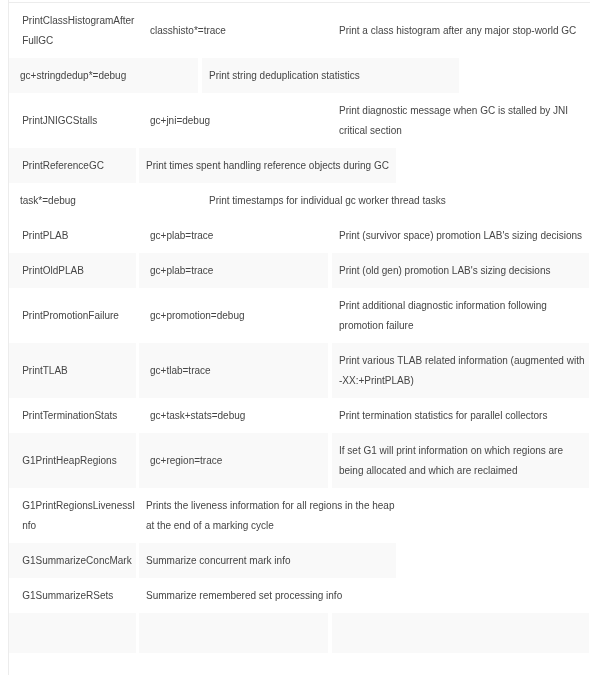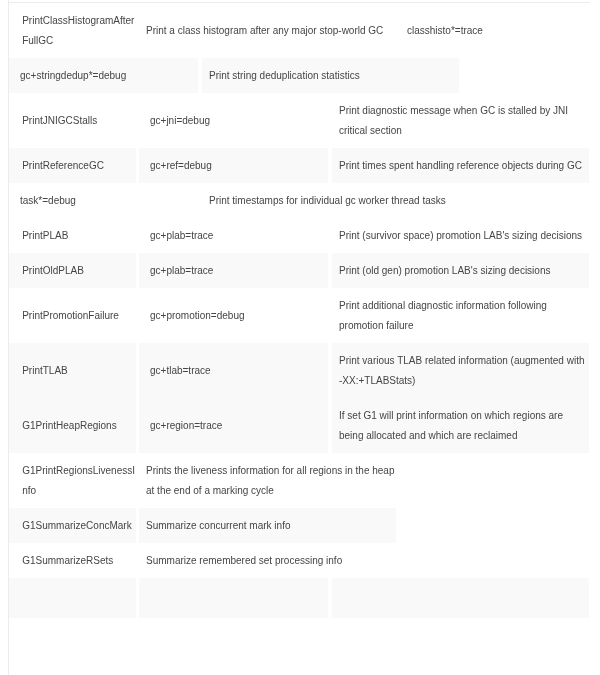--- a/index.html
+++ b/index.html
@@ -58,26 +58,26 @@
 <body>
 
 <div class="left-rule"></div>
 
 <div class="flags-table">
 
   <div class="row">
     <div class="cell c1">
       <span class="txt">PrintClassHistogramAfterFullGC</span>
     </div>
+    <div class="cell c2">
+      <span class="txt">classhisto*=trace</span>
+    </div>
     <div class="cell c3">
       <span class="txt">Print a class histogram after any major stop-world GC</span>
     </div>
-    <div class="cell c2">
-      <span class="txt">classhisto*=trace</span>
-    </div>
   </div>
     <div class="row alt">
     <div class="cell c2">
       <span class="txt">gc+stringdedup*=debug</span>
     </div>
     <div class="cell c3">
       <span class="txt">Print string deduplication statistics</span>
     </div>
   </div>
     <div class="row">
@@ -88,23 +88,20 @@
       <span class="txt">gc+jni=debug</span>
     </div>
     <div class="cell c3">
       <span class="txt">Print diagnostic message when GC is stalled by JNI critical section</span>
     </div>
   </div>
     <div class="row alt">
     <div class="cell c1">
       <span class="txt">PrintReferenceGC</span>
     </div>
-    <div class="cell c2">
-      <span class="txt">gc+ref=debug</span>
-    </div>
     <div class="cell c3">
       <span class="txt">Print times spent handling reference objects during GC</span>
     </div>
   </div>
     <div class="row">
     <div class="cell c2">
       <span class="txt">task*=debug</span>
     </div>
     <div class="cell c3">
       <span class="txt">Print timestamps for individual gc worker thread tasks</span>
@@ -144,21 +141,32 @@
     </div>
   </div>
     <div class="row alt">
     <div class="cell c1">
       <span class="txt">PrintTLAB</span>
     </div>
     <div class="cell c2">
       <span class="txt">gc+tlab=trace</span>
     </div>
     <div class="cell c3">
-      <span class="txt">Print various TLAB related information (augmented with -XX:+TLABStats)</span>
+      <span class="txt">Print various TLAB related information (augmented with -XX:+PrintPLAB)</span>
+    </div>
+  </div>
+    <div class="row">
+    <div class="cell c1">
+      <span class="txt">PrintTerminationStats</span>
+    </div>
+    <div class="cell c2">
+      <span class="txt">gc+task+stats=debug</span>
+    </div>
+    <div class="cell c3">
+      <span class="txt">Print termination statistics for parallel collectors</span>
     </div>
   </div>
     <div class="row alt">
     <div class="cell c1">
       <span class="txt">G1PrintHeapRegions</span>
     </div>
     <div class="cell c2">
       <span class="txt">gc+region=trace</span>
     </div>
     <div class="cell c3">

